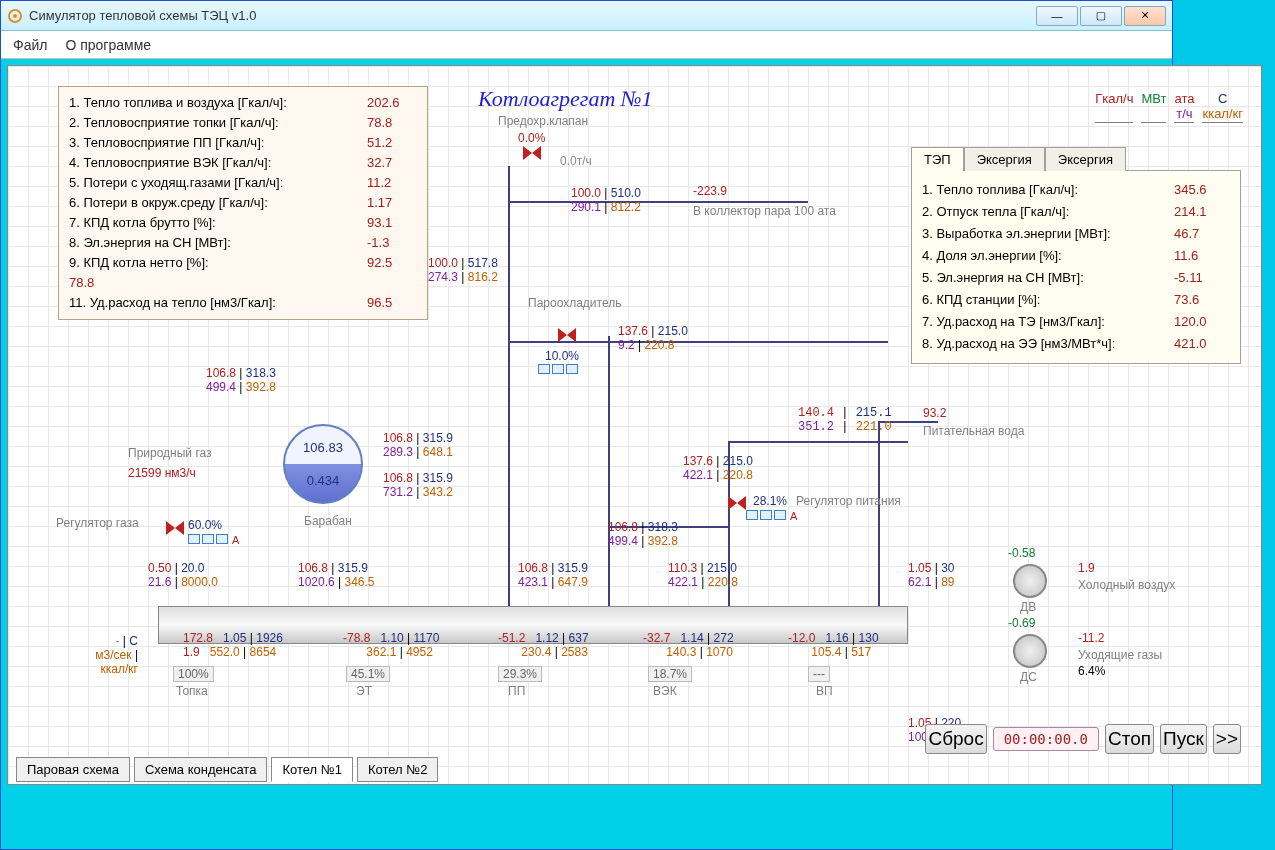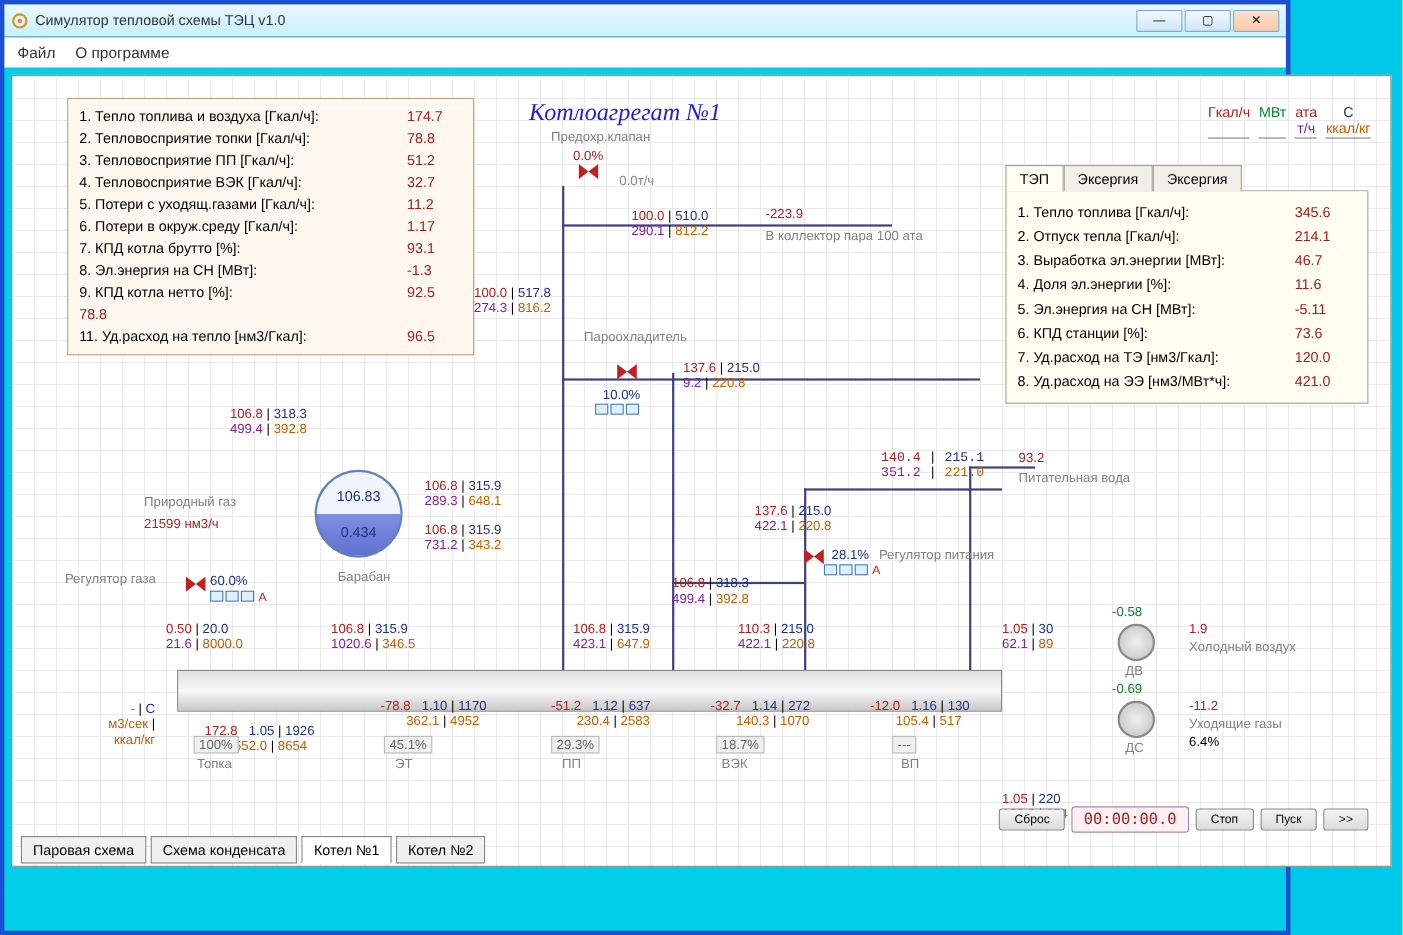--- a/index.html
+++ b/index.html
@@ -1,17 +1,17 @@
 <!DOCTYPE html>
 <html><head>
 <meta charset="utf-8">
 <style>
 * { box-sizing: border-box; margin: 0; padding: 0; }
 body { font-family: "Segoe UI", Tahoma, Arial, sans-serif; font-size: 13px; background: #00c8e8; width: 1275px; height: 850px; overflow: hidden; }
-.window { width: 1173px; height: 850px; background: #0f766e; border: 4px solid #1d4ed8; }
+.window { width: 1173px; height: 850px; background: #0f766e; border: 1px solid #1d4ed8; }
 .titlebar { height: 30px; background: linear-gradient(#e8f8ff,#c8f0ff); display: flex; align-items: center; padding: 0 6px; border-bottom: 1px solid #88c0d0; }
 .titlebar .gear { width: 16px; height: 16px; margin-right: 6px; }
 .titlebar .title { flex: 1; color: #333; font-size: 13px; }
 .winbtns { display: flex; gap: 2px; }
 .winbtn { width: 42px; height: 20px; background: linear-gradient(#f0f8ff,#d0e8f8); border: 1px solid #88a8c0; border-radius: 2px; display: flex; align-items: center; justify-content: center; font-size: 11px; cursor: pointer; }
 .winbtn.close { background: linear-gradient(#ffe0d0,#ffc8a8); }
 .menubar { height: 28px; background: #ffffff; border-bottom: 1px solid #c0c0c0; display: flex; align-items: center; padding: 0 12px; gap: 18px; }
 .menuitem { color: #333; cursor: pointer; font-size: 14px; }
 .content { position: relative; width: 100%; height: calc(100% - 58px); background: #00d0e8; padding: 6px; }
 .canvas { position: relative; width: 1255px; height: 720px; background: #fff; background-image: linear-gradient(#e8e8e8 1px, transparent 1px), linear-gradient(90deg, #e8e8e8 1px, transparent 1px); background-size: 20px 20px; border: 1px solid #888; }
@@ -42,21 +42,21 @@
 .hline { position: absolute; height: 2px; background: #404080; }
 .valve { position: absolute; width: 18px; height: 14px; }
 .valve svg { width: 100%; height: 100%; }
 .fan { position: absolute; width: 34px; height: 34px; border-radius: 50%; background: radial-gradient(#f0f0f0,#c0c0c0); border: 2px solid #888; }
 .ctrl-box { position: absolute; display: flex; gap: 2px; }
 .ctrl-sq { width: 12px; height: 10px; border: 1px solid #4080c0; background: #e0f0ff; }
 .bottom-tabs { position: absolute; left: 8px; bottom: 8px; display: flex; gap: 4px; }
 .btab { padding: 4px 10px; background: #f0f0f0; border: 1px solid #888; font-size: 13px; cursor: pointer; }
 .btab.active { background: #fff; border-bottom-color: #fff; }
 .sim-ctrl { position: absolute; right: 20px; bottom: 8px; display: flex; gap: 6px; align-items: center; }
-.sim-btn { padding: 3px 13px; background: linear-gradient(#f4f4f4,#dcdcdc); border: 1px solid #888; border-radius: 3px; font-size: 11px; cursor: pointer; text-align: center; }
+.sim-btn { padding: 3px 2px; background: linear-gradient(#f4f4f4,#dcdcdc); border: 1px solid #888; border-radius: 3px; font-size: 19px; cursor: pointer; text-align: center; }
 .sim-time { padding: 3px 10px; background: #fff0f4; border: 1px solid #a888a8; border-radius: 3px; font-size: 14px; color: #a02020; font-family: monospace; }
 .section-lbl { position: absolute; font-size: 12px; color: #808080; }
 .pct-box { position: absolute; font-size: 12px; color: #666; background: #f0f0f0; border: 1px solid #bbb; padding: 0 4px; }
 </style>
 </head>
 <body>
 
 <div class="window">
   <div class="titlebar">
     <svg class="gear" viewBox="0 0 16 16">
@@ -73,21 +73,21 @@
   <div class="menubar">
     <span class="menuitem">Файл</span>
     <span class="menuitem">О программе</span>
   </div>
   <div class="content">
     <div class="canvas">
 
       <div class="box-left">
         <div class="row">
             <span>1. Тепло топлива и воздуха [Гкал/ч]:</span>
-            <span class="val red">174.7</span>
+            <span class="val red">202.6</span>
           </div>
         <div class="row">
             <span>2. Тепловосприятие топки [Гкал/ч]:</span>
             <span class="val red">78.8</span>
           </div>
         <div class="row">
             <span>3. Тепловосприятие ПП [Гкал/ч]:</span>
             <span class="val red">51.2</span>
           </div>
         <div class="row">
@@ -260,21 +260,21 @@
       <div class="dlbl" style="left:140px; top:495px;"><span class="red">0.50</span> | <span class="navy">20.0</span><br><span class="purple">21.6</span> | <span class="orange">8000.0</span></div>
       <div class="dlbl" style="left:290px; top:495px;"><span class="red">106.8</span> | <span class="navy">315.9</span><br><span class="purple">1020.6</span> | <span class="orange">346.5</span></div>
       <div class="dlbl" style="left:510px; top:495px;"><span class="red">106.8</span> | <span class="navy">315.9</span><br><span class="purple">423.1</span> | <span class="orange">647.9</span></div>
       <div class="dlbl" style="left:660px; top:495px;"><span class="red">110.3</span> | <span class="navy">215.0</span><br><span class="purple">422.1</span> | <span class="orange">220.8</span></div>
       <div class="dlbl" style="left:900px; top:495px;"><span class="red">1.05</span> | <span class="navy">30</span><br><span class="purple">62.1</span> | <span class="orange">89</span></div>
 
       <div class="hbar" style="left:150px; top:540px; width:750px;"></div>
 
       <div class="dlbl" style="left:70px; top:568px; text-align:right; width:60px;"><span class="gray">-</span> | <span class="navy">С</span><br><span class="orange">м3/сек</span> | <span class="orange">ккал/кг</span></div>
 
-      <div class="dlbl" style="left:175px; top:565px;margin-top:23px;"><span class="red">172.8</span> &nbsp;&nbsp;<span class="navy">1.05</span> | <span class="navy">1926</span><br><span class="red">1.9</span> &nbsp;&nbsp;<span class="orange">552.0</span> | <span class="orange">8654</span></div>
+      <div class="dlbl" style="left:175px; top:565px;"><span class="red">172.8</span> &nbsp;&nbsp;<span class="navy">1.05</span> | <span class="navy">1926</span><br><span class="red">1.9</span> &nbsp;&nbsp;<span class="orange">552.0</span> | <span class="orange">8654</span></div>
       <div class="dlbl" style="left:335px; top:565px;"><span class="red">-78.8</span> &nbsp;&nbsp;<span class="navy">1.10</span> | <span class="navy">1170</span><br>&nbsp;&nbsp;&nbsp;&nbsp;&nbsp;&nbsp;&nbsp;<span class="orange">362.1</span> | <span class="orange">4952</span></div>
       <div class="dlbl" style="left:490px; top:565px;"><span class="red">-51.2</span> &nbsp;&nbsp;<span class="navy">1.12</span> | <span class="navy">637</span><br>&nbsp;&nbsp;&nbsp;&nbsp;&nbsp;&nbsp;&nbsp;<span class="orange">230.4</span> | <span class="orange">2583</span></div>
       <div class="dlbl" style="left:635px; top:565px;"><span class="red">-32.7</span> &nbsp;&nbsp;<span class="navy">1.14</span> | <span class="navy">272</span><br>&nbsp;&nbsp;&nbsp;&nbsp;&nbsp;&nbsp;&nbsp;<span class="orange">140.3</span> | <span class="orange">1070</span></div>
       <div class="dlbl" style="left:780px; top:565px;"><span class="red">-12.0</span> &nbsp;&nbsp;<span class="navy">1.16</span> | <span class="navy">130</span><br>&nbsp;&nbsp;&nbsp;&nbsp;&nbsp;&nbsp;&nbsp;<span class="orange">105.4</span> | <span class="orange">517</span></div>
 
       <div class="pct-box" style="left:165px; top:600px;">100%</div>
       <div class="pct-box" style="left:338px; top:600px;">45.1%</div>
       <div class="pct-box" style="left:490px; top:600px;">29.3%</div>
       <div class="pct-box" style="left:640px; top:600px;">18.7%</div>
       <div class="pct-box" style="left:800px; top:600px;">---</div>

